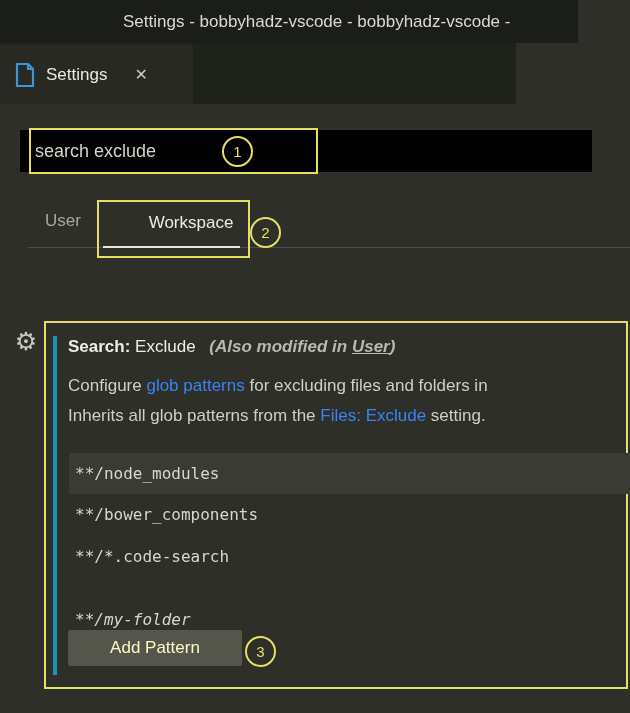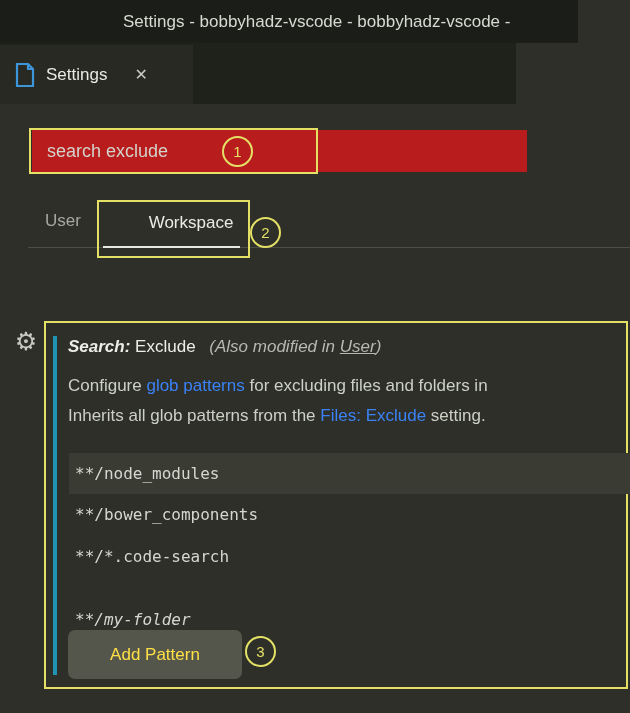--- a/index.html
+++ b/index.html
@@ -20,22 +20,22 @@
   .tabstrip { position:absolute; left:0; top:43px; width:516px; height:61px; background:#1f211b;padding-left:28px; }
   .tab {
     position:absolute; left:0; top:2px; width:193px; height:59px;
     background:#272922; display:flex; align-items:center; cursor:pointer;
   }
   .tab .ficon { margin-left:15px; width:20px; height:24px; flex:none; }
   .tab .tlabel { margin-left:11px; font-size:17px; color:#e8e9e3; }
   .tab .tclose { margin-left:27px; font-size:16px; color:#c9cac4; cursor:pointer; }
   
   .search-row {
-    position:absolute; left:32px; top:130px; width:495px; height:42px;
-    background:#b91c1c; display:flex; align-items:center;
+    position:absolute; left:20px; top:130px; width:572px; height:42px;
+    background:#000000; display:flex; align-items:center;
   }
   .search-row .sval { margin-left:15px; font-size:18px; color:#d2d3cb; white-space:nowrap; }
   
   .ann-rect { position:absolute; border:2px solid #e4e066; background:transparent; pointer-events:none; }
   .ann-circle {
     position:absolute; width:31px; height:31px; border:2px solid #e4e066; border-radius:50%;
     display:flex; align-items:center; justify-content:center;
     font-size:15px; color:#e4e066; background:transparent; pointer-events:none;
   }
   #ann-rect-search { left:29px; top:128px; width:289px; height:46px; }
@@ -60,43 +60,43 @@
     border:2px solid #e4e066;
   }
   .gear {
     position:absolute; left:12px; top:327px; width:28px; height:28px;
     font-size:25px; line-height:28px; text-align:center; color:#c6c9c1; cursor:pointer;
   }
   .modbar { position:absolute; left:53px; top:336px; width:4px; height:339px; background:#2093b3; }
   .set-title {
     position:absolute; left:68px; top:337px; font-size:17px; white-space:nowrap; color:#eceee6;
   }
-  .set-title .b1 { font-weight:700;font-style:italic; }
+  .set-title .b1 { font-weight:700; }
   .set-title .b2 { font-weight:400; }
-  .set-title .note { font-style:italic; font-weight:400; color:#b7b9b0; margin-left:9px;margin-top:20px; }
+  .set-title .note { font-style:italic; font-weight:700; color:#b7b9b0; margin-left:9px;margin-top:20px; }
   .set-title .note a { color:#b7b9b0; text-decoration:underline; cursor:pointer; }
   .desc {
     position:absolute; left:68px; font-size:17px; color:#ccd0c5; white-space:nowrap;
   }
   #desc1 { top:376px; }
   #desc2 { top:406px; }
   .desc .lnk { color:#3b82f6; cursor:pointer; }
   
   .prow {
     position:absolute; left:69px; width:561px; height:41px;
     font-family:"DejaVu Sans Mono", monospace; font-size:16px; color:#d6d7cf;
     line-height:41px; padding-left:6px; white-space:nowrap; cursor:pointer;
   }
   .prow.sel { background:#3a3c34; }
   #prow0 { top:453px; } #prow1 { top:494px; } #prow2 { top:536px; } #prow3 { top:599px;font-style:italic; }
   
   .addbtn {
-    position:absolute; left:68px; top:630px; width:174px; height:49px;
-    background:#54554b; border:none; border-radius:7px;
-    font-family:"Liberation Sans", sans-serif; font-size:17px; color:#fde047; cursor:pointer;
+    position:absolute; left:68px; top:630px; width:174px; height:36px;
+    background:#54554b; border:none; border-radius:2px;
+    font-family:"Liberation Sans", sans-serif; font-size:17px; color:#fef9c3; cursor:pointer;
   }
 </style>
 </head>
 <body>
 
 <div class="titlebar">
   <div class="wtitle">Settings - bobbyhadz-vscode - bobbyhadz-vscode -</div>
 </div>
 
 <div class="tabstrip">

